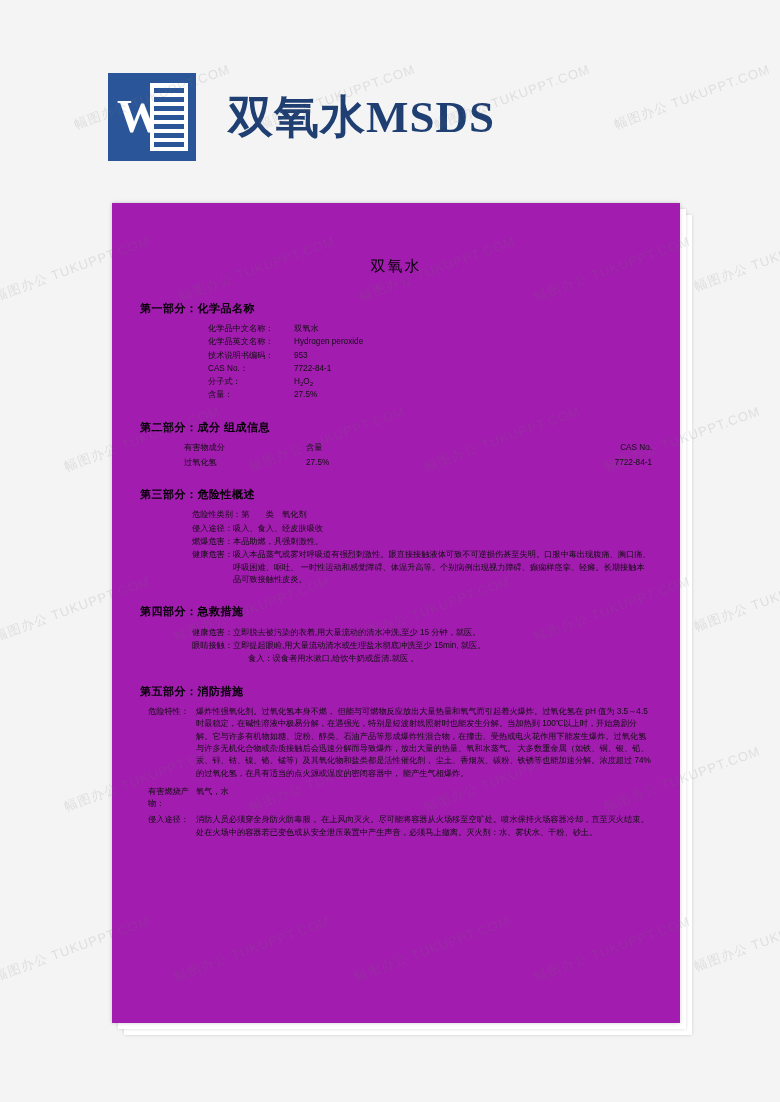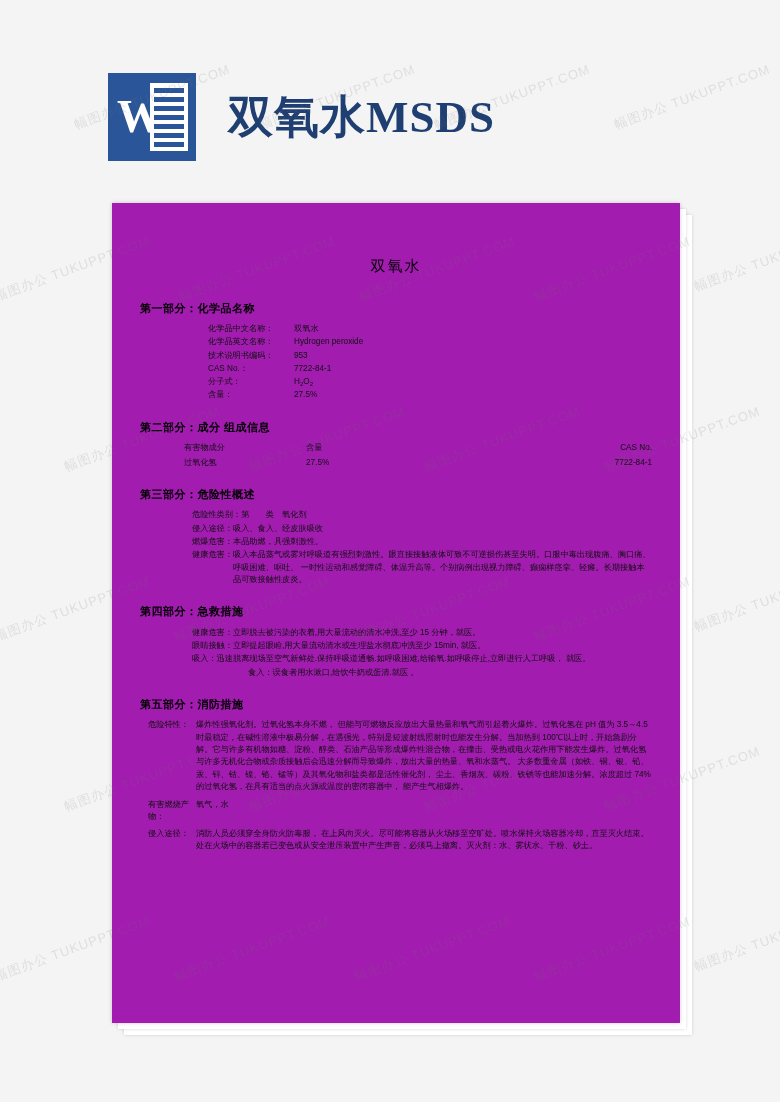--- a/index.html
+++ b/index.html
@@ -270,24 +270,20 @@
   <div class="section">
     <div class="section-title">第四部分：急救措施</div>
     <div class="indent-2">
       <div class="para-hang">
         <span class="lbl">健康危害：</span>
         <span class="bdy">立即脱去被污染的衣着,用大量流动的清水冲洗,至少 15 分钟，就医。</span>
       </div>
       <div class="para-hang">
         <span class="lbl">眼睛接触：</span>
         <span class="bdy">立即提起眼睑,用大量流动清水或生理盐水彻底冲洗至少 15min, 就医。</span>
-      </div>
-      <div class="para-hang">
-        <span class="lbl">吸入：</span>
-        <span class="bdy">迅速脱离现场至空气新鲜处.保持呼吸道通畅.如呼吸困难,给输氧.如呼吸停止,立即进行人工呼吸， 就医。</span>
       </div>
       <div class="para-hang sub-indent">
         <span class="lbl">食入：</span>
         <span class="bdy">误食者用水漱口,给饮牛奶或蛋清.就医 。</span>
       </div>
     </div>
   </div>
 
   <div class="section">
     <div class="section-title">第五部分：消防措施</div>

